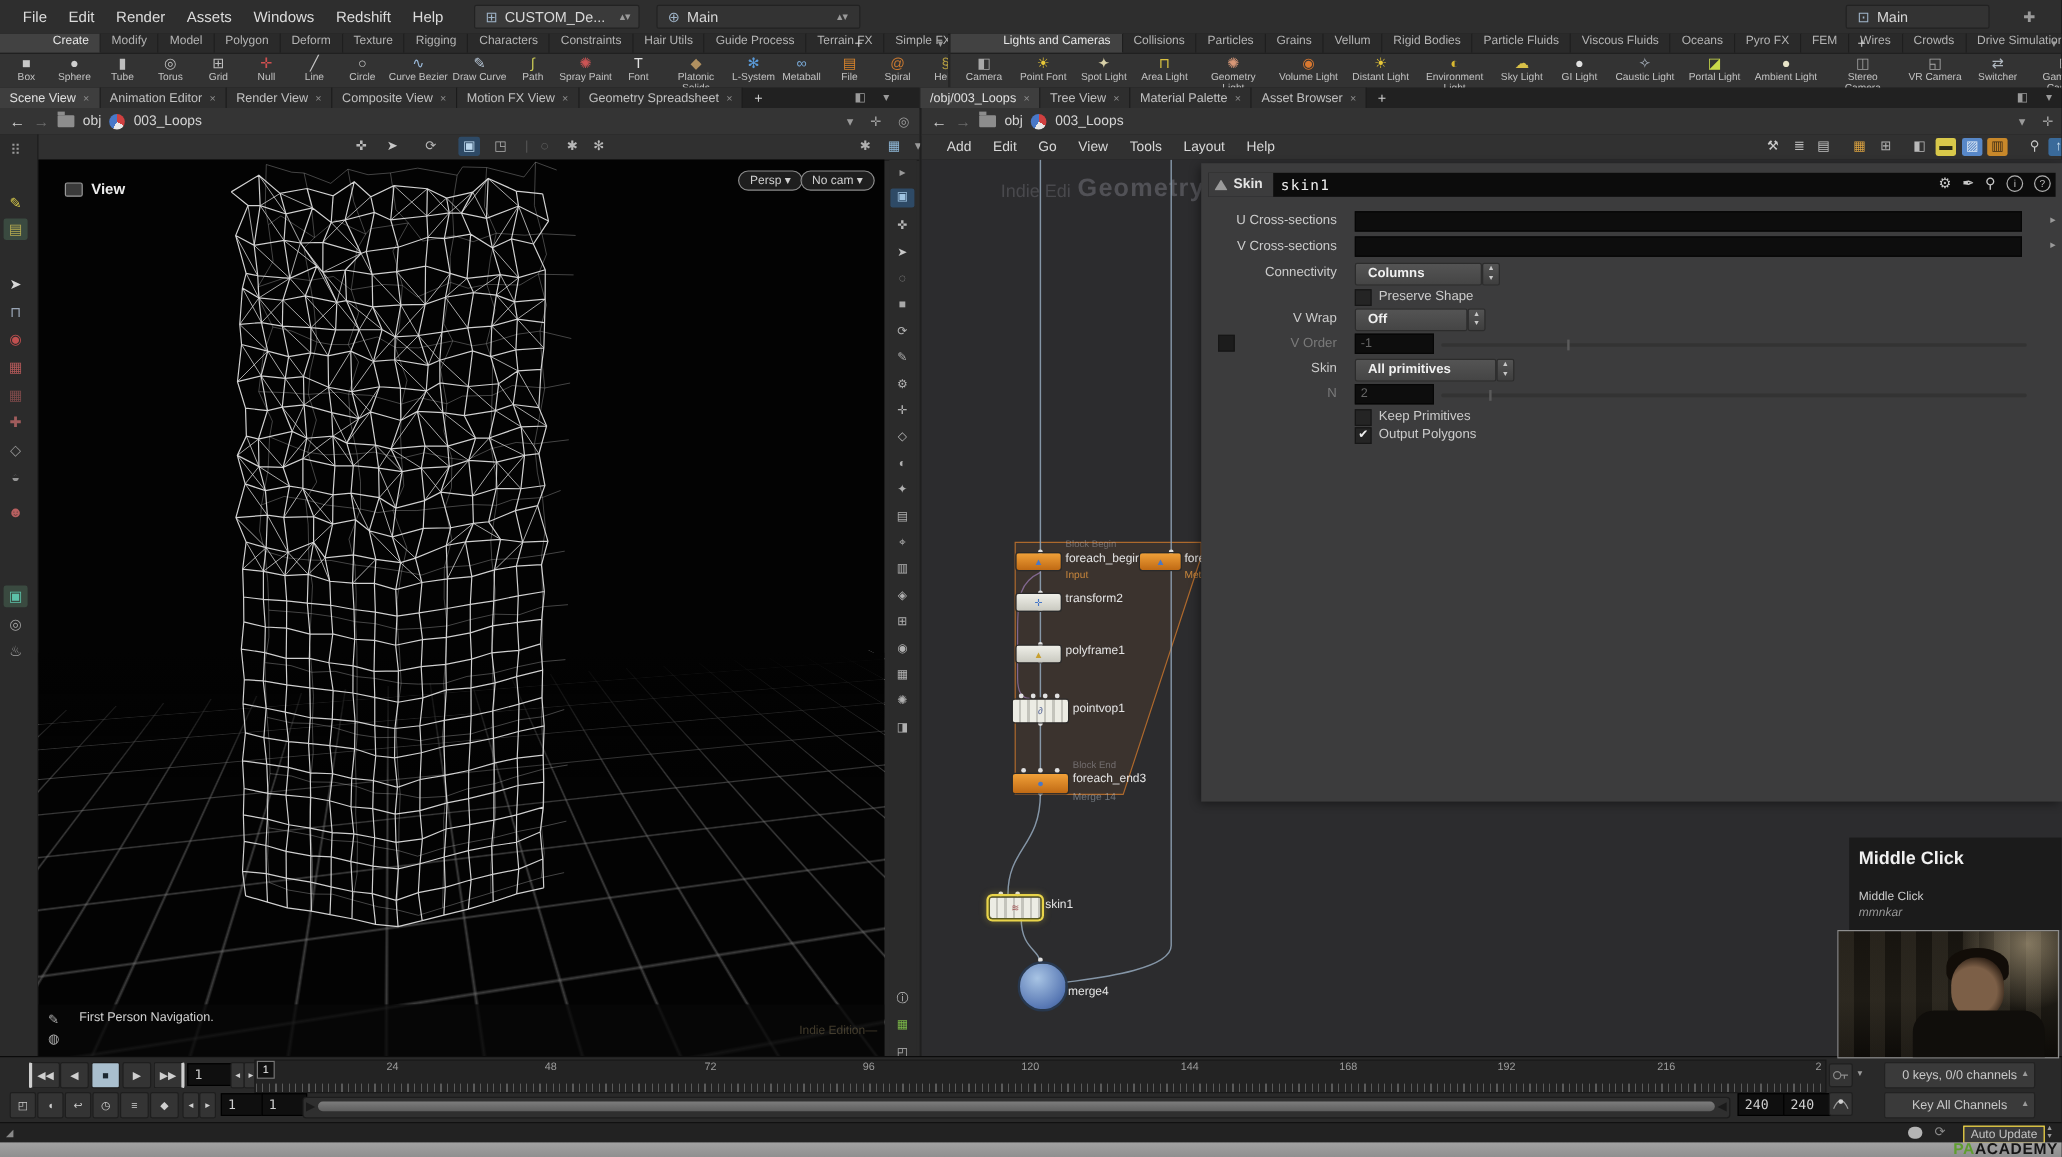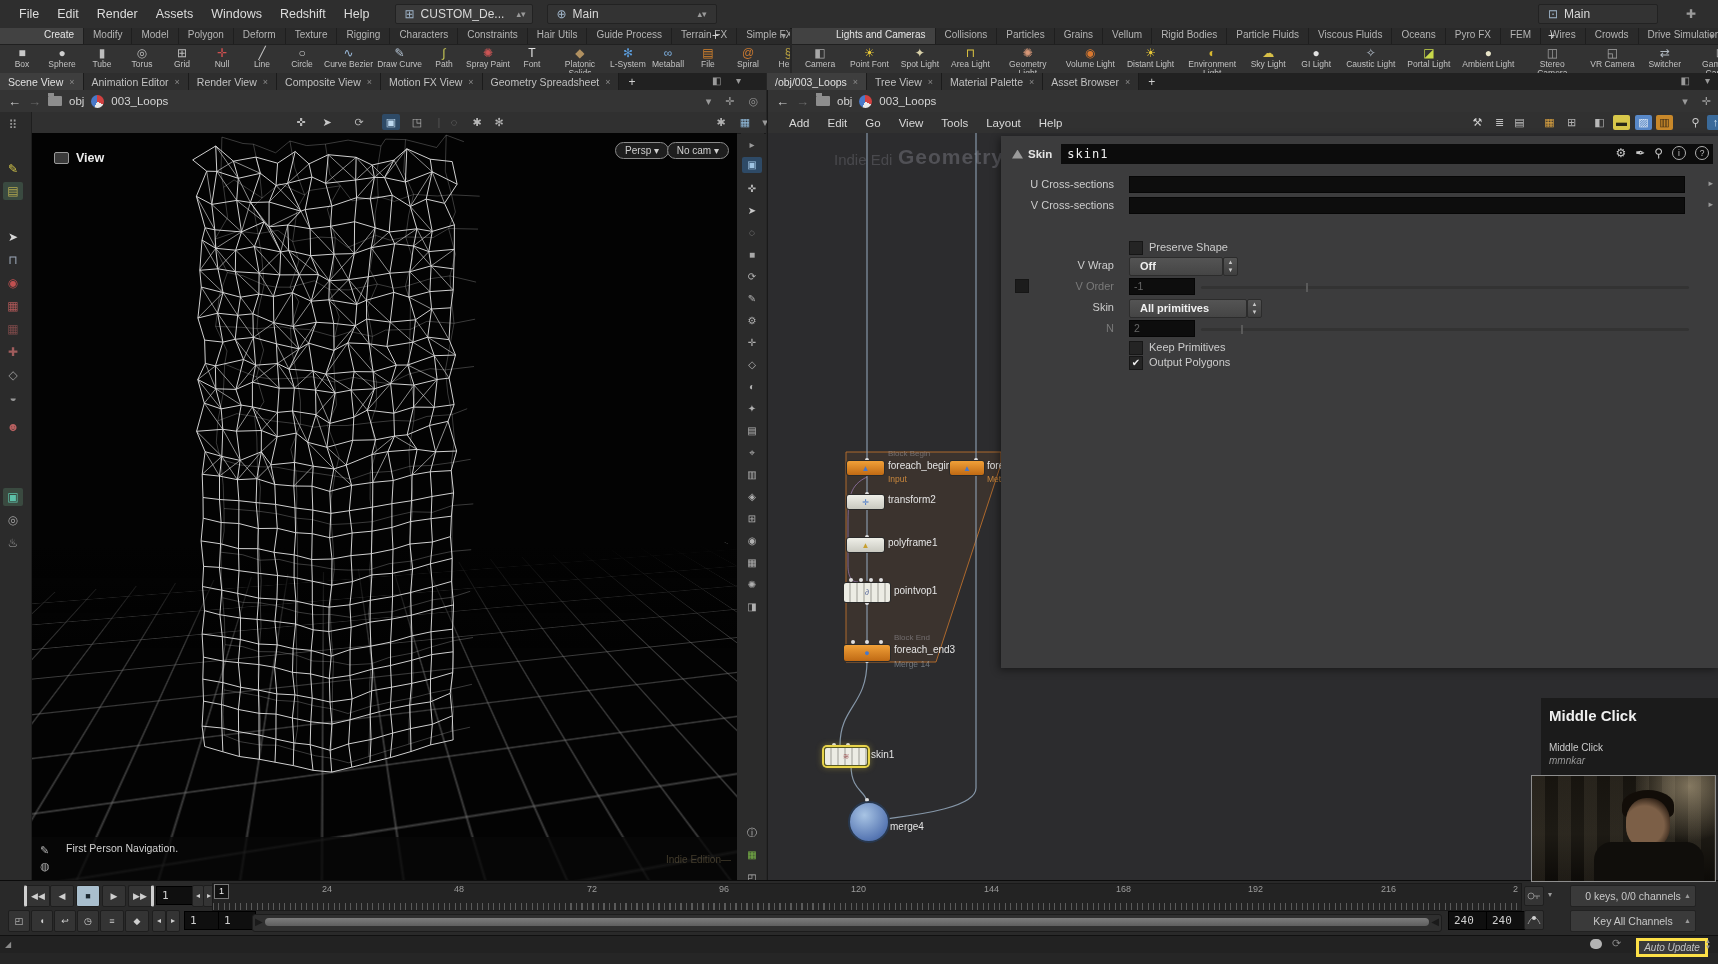--- a/index.html
+++ b/index.html
@@ -115,21 +115,21 @@
   .tick{position:absolute;top:0;font-size:9px;color:#9c9c9c;}
   .playhead{position:absolute;left:2px;top:0;width:13px;height:13px;background:#111;border:1px solid #777;color:#eee;font-size:9px;text-align:center;line-height:12px;}
   .rslider{position:absolute;top:33px;height:16px;background:#2f2f2f;border:1px solid #1c1c1c;border-radius:3px;}
   .rbar{position:absolute;left:12px;right:12px;top:3px;height:8px;background:linear-gradient(#7c7c7c,#5e5e5e);border-radius:4px;}
   .rhandle{position:absolute;top:1px;font-size:10px;color:#1a1a1a;}
   .kbtn{position:absolute;left:1570px;width:124px;height:20px;background:#3a3a3a;border:1px solid #222;border-radius:2px;
         color:#c8c8c8;font-size:10.5px;text-align:center;line-height:20px;}
   .kbtn .karr{position:absolute;right:4px;top:0;font-size:7px;color:#9a9a9a;}
   .icbtn{position:absolute;width:18px;height:18px;background:#343434;border:1px solid #1f1f1f;border-radius:2px;display:flex;align-items:center;justify-content:center;}
   .statusrow{position:absolute;left:0;right:0;top:54px;height:17px;background:#222;border-top:1px solid #111;}
-  .autobtn{position:absolute;left:1636px;top:2px;width:66px;height:13px;background:#3a3a3a;border:3px solid #fde047;color:#c4c4c4;font-size:10px;text-align:center;line-height:13px;font-style:italic;}
+  .autobtn{position:absolute;left:1636px;top:2px;width:66px;height:13px;background:#3a3a3a;border:1px solid #fde047;color:#c4c4c4;font-size:10px;text-align:center;line-height:13px;}
   .bottomstrip{position:absolute;left:0;right:0;top:71px;height:13px;background:linear-gradient(#a2a2a2,#8e8e8e);}
   .brand{position:absolute;right:3px;top:-2px;font-size:13px;font-weight:bold;letter-spacing:.5px;}
   .brand .pa{color:#5f9e2f;}
   .brand .ac{color:#161616;}
   .bubble{width:12px;height:10px;border-radius:6px;background:#b4b4b4;}
   
   .mco{position:absolute;left:1541px;top:698px;width:177px;height:77px;background:#1b1b1b;z-index:30;}
   .mco-title{position:absolute;left:8px;top:9px;font-size:15px;font-weight:bold;color:#f0f0f0;}
   .mco-l1{position:absolute;left:8px;top:44px;font-size:10px;color:#cccccc;}
   .mco-l2{position:absolute;left:8px;top:57px;font-size:10px;font-style:italic;color:#989898;text-align:center;}
@@ -669,20 +669,25 @@
       <div class="prow" style="top:40px">
         <span class="plabel">U Cross-sections</span>
         <span class="pfield" style="width:546px"></span>
         <span class="rowarrow">▸</span>
       </div>
       <div class="prow" style="top:61px">
         <span class="plabel">V Cross-sections</span>
         <span class="pfield" style="width:546px"></span>
         <span class="rowarrow">▸</span>
       </div>
+      <div class="prow" style="top:83px">
+        <span class="plabel">Connectivity</span>
+        <span class="dd" style="width:84px">Columns</span>
+        <span class="ddstep" style="left:234px">▲<br>▼</span>
+      </div>
       <div class="prow" style="top:104px">
         <span class="cb"></span>
         <span class="cblabel">Preserve Shape</span>
       </div>
       <div class="prow" style="top:121px">
         <span class="plabel">V Wrap</span>
         <span class="dd" style="width:72px">Off</span>
         <span class="ddstep" style="left:222px">▲<br>▼</span>
       </div>
       <div class="prow" style="top:142px">
@@ -780,20 +785,25 @@
     </div>
 
     <div class="statusrow">
       <span style="position:absolute;left:5px;top:4px;color:#8a8a8a;font-size:8px">◢</span>
       <span class="bubble" style="position:absolute;left:1590px;top:3px"></span>
       <span style="position:absolute;left:1612px;top:1px;color:#8a8a8a;font-size:11px">⟳</span>
       <div class="autobtn">Auto Update</div>
       <span style="position:absolute;left:1705px;top:2px;color:#9a9a9a;font-size:6px;line-height:6px">▲<br>▼</span>
     </div>
 
+    <div class="bottomstrip">
+      <span class="brand">
+        <span class="pa">PA</span><span class="ac">ACADEMY</span>
+      </span>
+    </div>
   </div>
 
   <div class="mco">
     <div class="mco-title">Middle Click</div>
     <div class="mco-l1">Middle Click</div>
     <div class="mco-l2">mmnkar</div>
   </div>
   <div class="webcam">
     <div class="hair"></div>
     <div class="head"></div>

